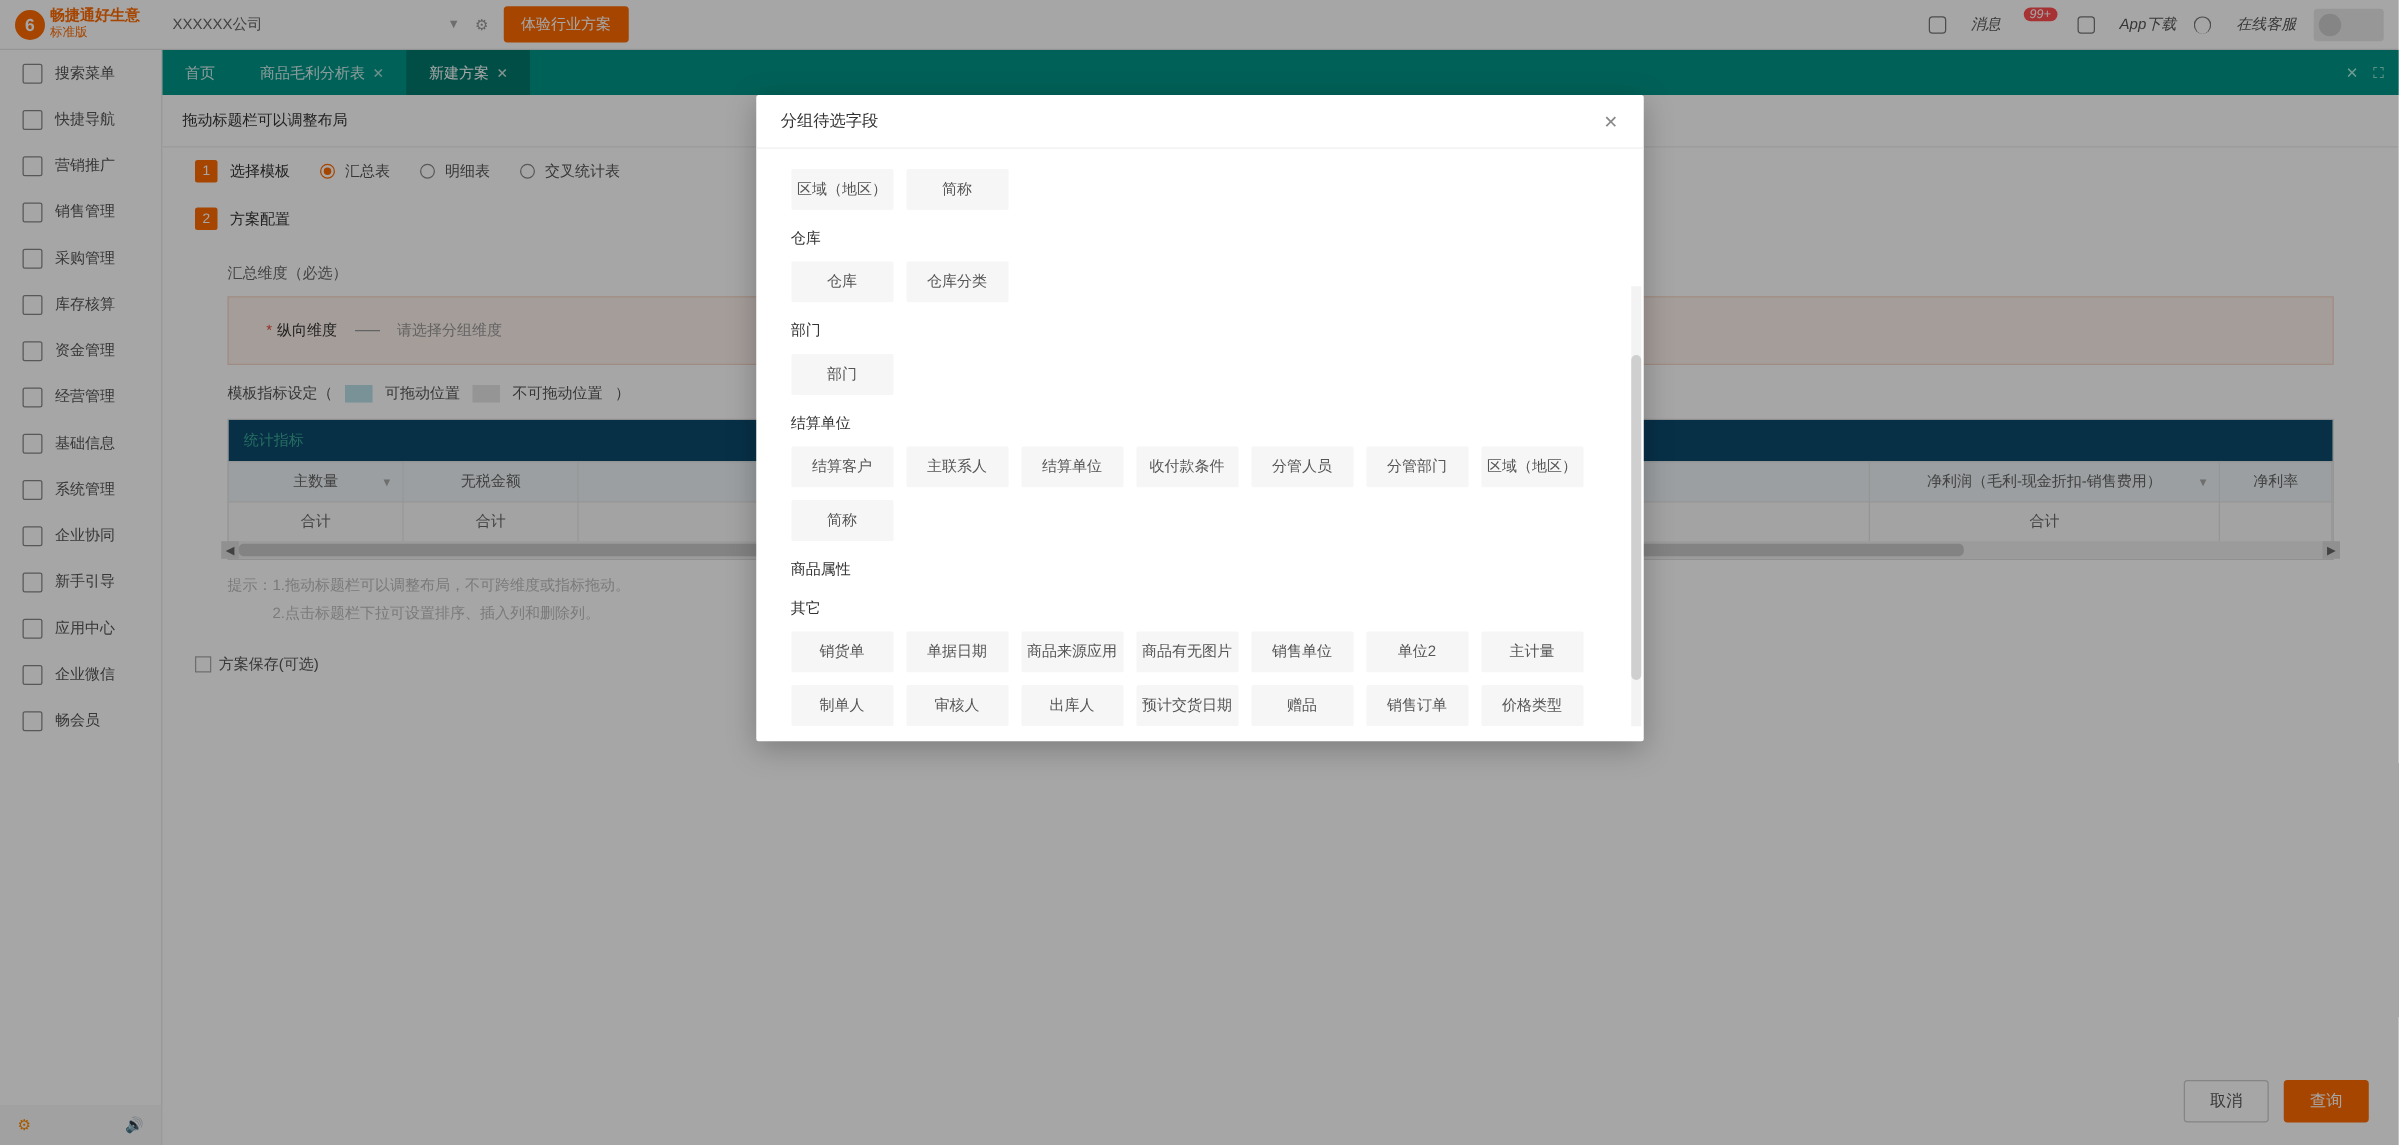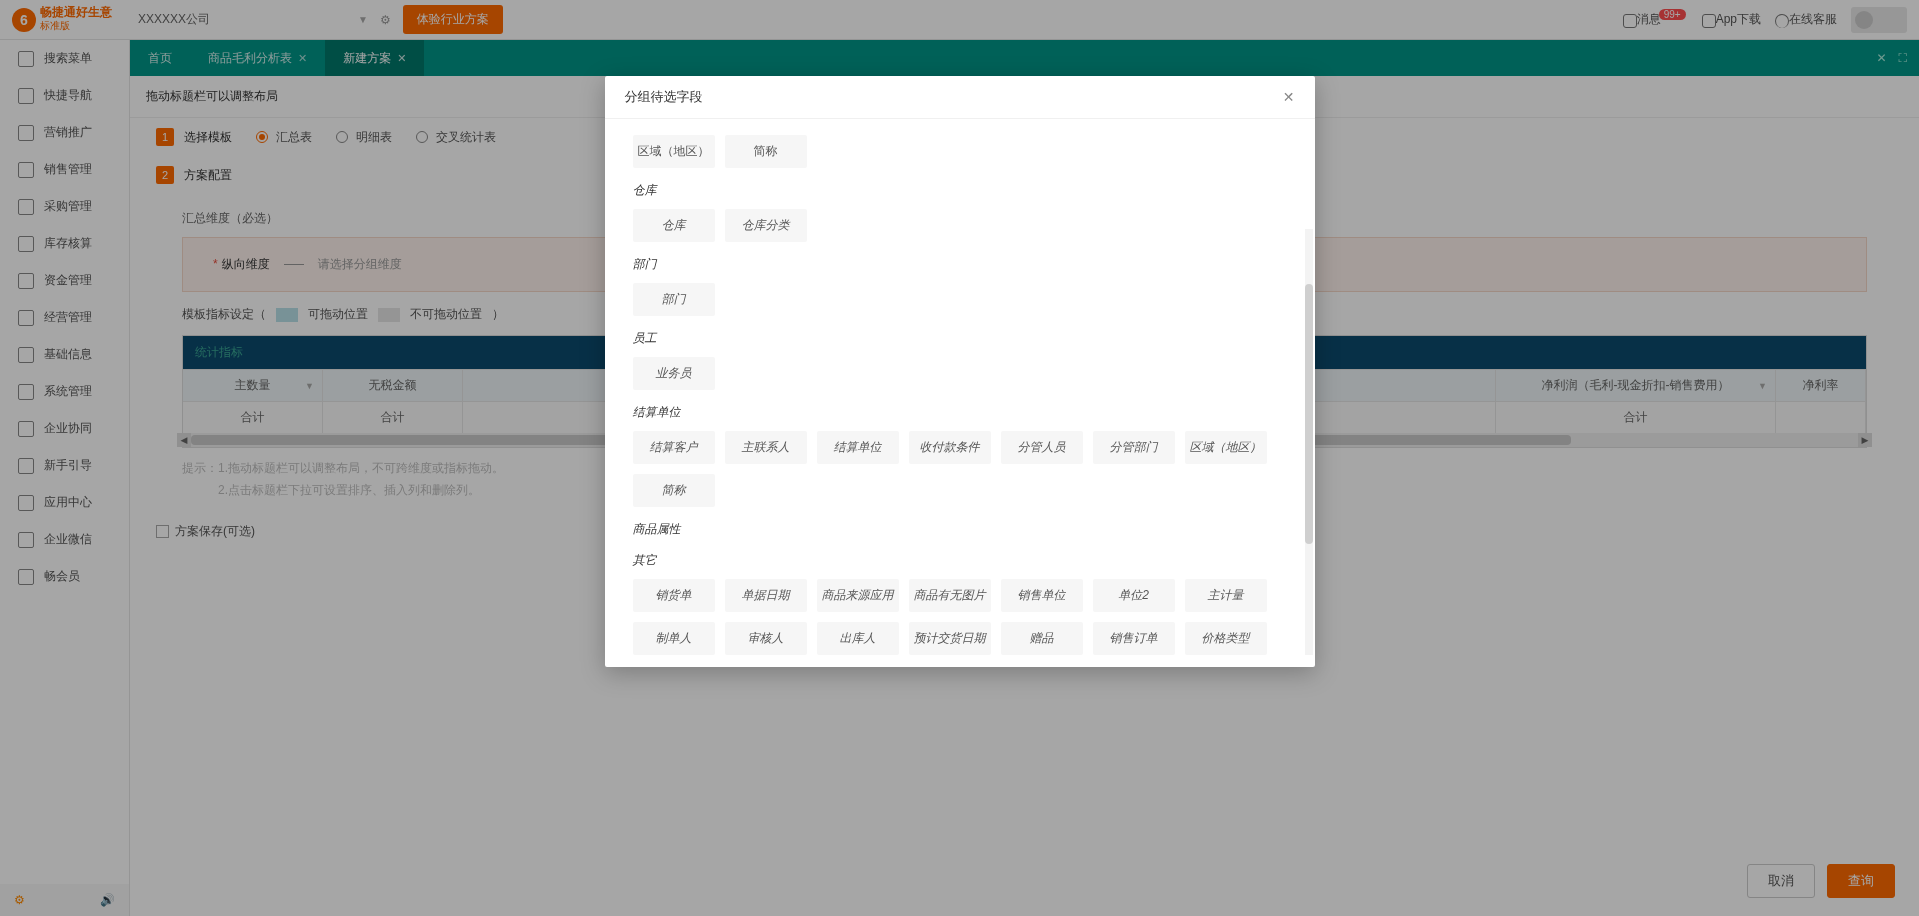--- a/index.html
+++ b/index.html
@@ -10,21 +10,21 @@
 .logo-box { display: flex; align-items: center; width: 118px; }
 .logo-icon { width: 24px; height: 24px; background: #ff6a00; border-radius: 50%; display: flex; align-items: center; justify-content: center; color: #fff; font-weight: bold; font-size: 14px; margin-right: 4px; }
 .logo-text { color: #ff6a00; font-size: 12px; font-weight: bold; line-height: 1.1; }
 .logo-sub { font-size: 10px; color: #ff6a00; }
 .company-select { display: flex; align-items: center; gap: 8px; margin-left: 8px; }
 .company-name { color: #666; padding-right: 140px; }
 .chevron { color: #aaa; font-size: 10px; }
 .gear { color: #999; margin-left: 4px; }
 .btn-orange { background: #ff6a00; color: #fff; padding: 6px 14px; border-radius: 3px; border: none; margin-left: 12px; cursor: pointer; font-size: 12px; }
 .header-right { margin-left: auto; display: flex; align-items: center; gap: 14px; color: #555; }
-.hr-item { display: flex; align-items: flex-end; gap: 0; cursor: pointer; }
+.hr-item { display: flex; align-items: center; gap: 20px; cursor: pointer; font-style: italic; }
 .badge { background: #ff4d4f; color: #fff; border-radius: 8px; padding: 0 5px; font-size: 10px; position: relative; top: -8px; left: -2px; }
 .avatar-box { width: 56px; height: 26px; background: #e8e8e8; border-radius: 3px; display:flex; align-items:center; justify-content:flex-start; padding-left:4px;}
 .avatar-ico { width:18px; height:18px; background:#ccc; border-radius:50%;}
 
 
 .sidebar { position: absolute; left: 0; top: 40px; bottom: 0; width: 130px; background: #fff; border-right: 1px solid #e5e5e5; }
 .sidebar-item { display: flex; align-items: center; gap: 10px; padding: 10px 18px; color: #555; cursor: pointer; }
 .sidebar-item .si-icon { width: 16px; height: 16px; border: 1.5px solid #888; border-radius: 2px; flex-shrink: 0; }
 .sidebar-bottom { position: absolute; bottom: 0; left: 0; right: 0; height: 32px; background: #f7f7f7; display: flex; align-items: center; justify-content: space-between; padding: 0 14px; }
 .gear-o { color: #ff8a00; }
@@ -82,21 +82,21 @@
 .btn { padding: 7px 20px; border-radius: 3px; cursor: pointer; font-size: 13px; }
 .btn-default { background: #fff; color: #555; border: 1px solid #ccc; }
 .btn-primary { background: #ff6a00; color: #fff; border: 1px solid #ff6a00; }
 
 
 .overlay { position: absolute; inset: 0; background: rgba(0,0,0,.35); z-index: 50; }
 .modal { position: absolute; top: 76px; left: 50%; transform: translateX(-50%); width: 710px; background: #fff; border-radius: 2px; box-shadow: 0 6px 24px rgba(0,0,0,.25); z-index: 60; display: flex; flex-direction: column; max-height: 600px; }
 .modal-head { padding: 12px 20px; font-size: 13px; color: #333; display: flex; align-items: center; border-bottom: 1px solid #f0f0f0; }
 .modal-close { margin-left: auto; cursor: pointer; color: #888; font-size: 14px; }
 .modal-body { padding: 0 6px 12px 28px; overflow-y: auto; flex: 1; position: relative; }
-.mgroup { margin-top: 14px; font-style: italic; }
+.mgroup { margin-top: 14px; }
 .mgroup-title { color: #333; margin-bottom: 10px; font-size: 12px; }
 .chips { display: flex; flex-wrap: wrap; gap: 10px; }
 .chip { background: #f6f6f6; color: #555; padding: 7px 0; width: 82px; text-align: center; border-radius: 2px; cursor: pointer; font-size: 12px; border: 1px solid transparent; }
 .mb-vscroll { position:absolute; top:110px; right:2px; bottom:12px; width:8px; background:#f3f3f3; }
 .mb-vscroll-thumb { position:absolute; top:55px; width:8px; height:260px; background:#cfcfcf; border-radius:4px; }
 
 
 .ico { display:inline-block; width:14px; height:14px; border:1.5px solid #777; border-radius:2px; }
 .ico.chat { border-radius:3px; }
 .ico.phone { border-radius:3px; }
@@ -329,26 +329,20 @@
           <div class="mgroup-title">仓库</div>
           <div class="chips">
             <div class="chip">仓库</div>
             <div class="chip">仓库分类</div>
           </div>
         </div>
         <div class="mgroup">
           <div class="mgroup-title">部门</div>
           <div class="chips">
             <div class="chip">部门</div>
-          </div>
-        </div>
-        <div class="mgroup">
-          <div class="mgroup-title">员工</div>
-          <div class="chips">
-            <div class="chip">业务员</div>
           </div>
         </div>
         <div class="mgroup">
           <div class="mgroup-title">结算单位</div>
           <div class="chips">
             <div class="chip">结算客户</div>
             <div class="chip">主联系人</div>
             <div class="chip">结算单位</div>
             <div class="chip">收付款条件</div>
             <div class="chip">分管人员</div>

